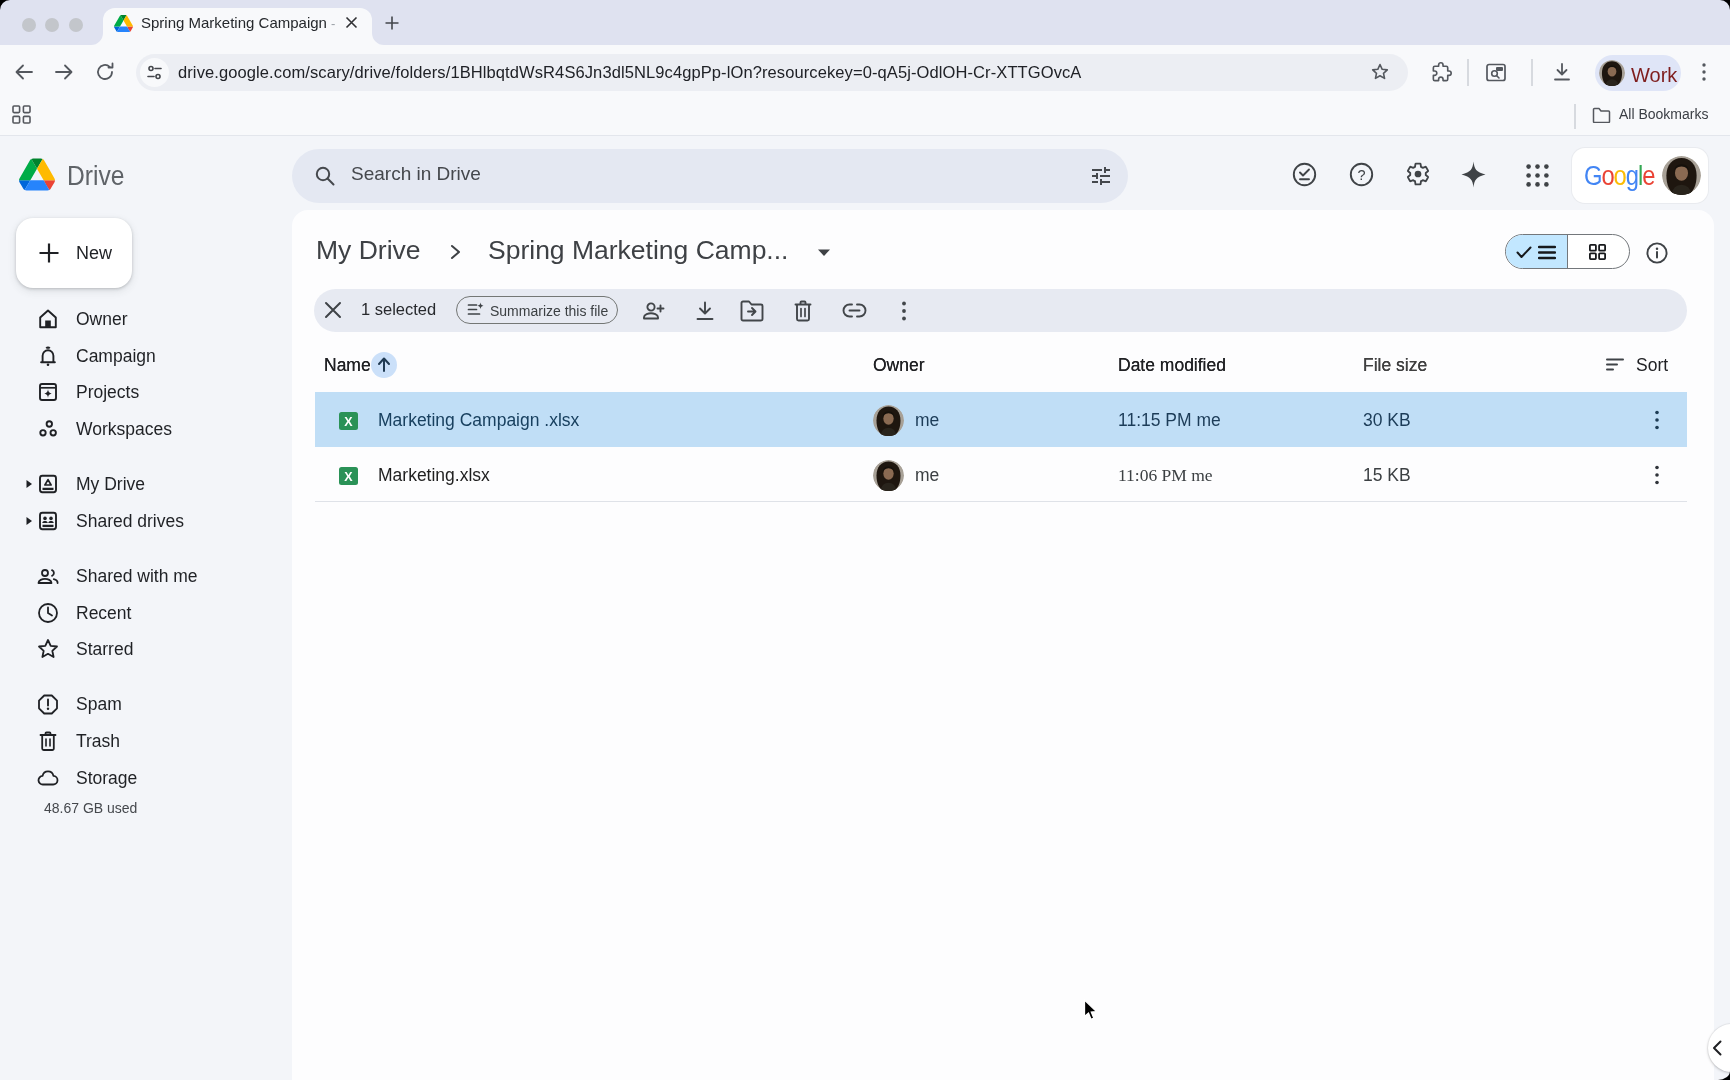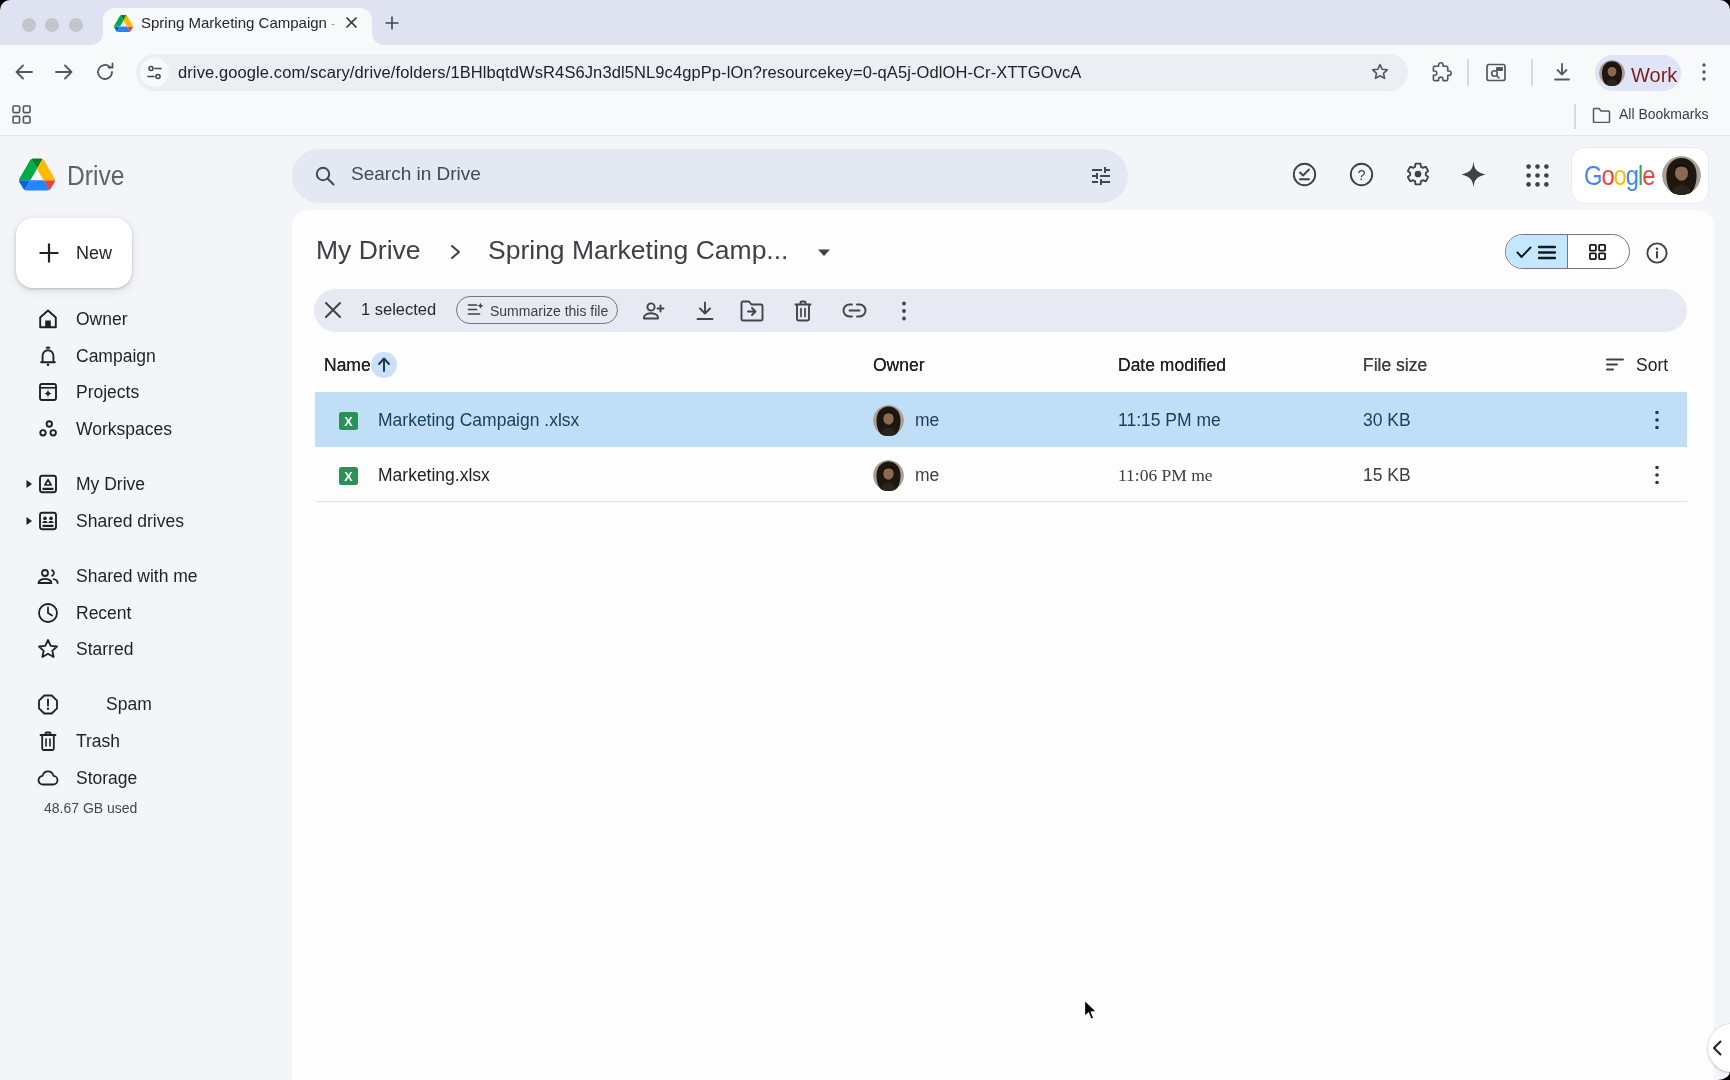--- a/index.html
+++ b/index.html
@@ -394,21 +394,21 @@
 <div class="abs" style="left:76px;top:602.5px;font-size:17.5px;color:#1F2125;">Recent</div>
 <svg class="abs" style="left:37px;top:638px;" width="22" height="22" viewBox="0 0 22 22">
     <path d="M11 2 l2.7 5.8 6.3.7 -4.7 4.3 1.3 6.2 L11 15.8 5.4 19 6.7 12.8 2 8.5 l6.3-.7z" stroke="#1F2125" stroke-width="1.8" fill="none" stroke-linejoin="round"></path>
   </svg>
 <div class="abs" style="left:76px;top:639px;font-size:17.5px;color:#1F2125;">Starred</div>
 <svg class="abs" style="left:37px;top:693px;" width="22" height="22" viewBox="0 0 22 22">
     <path d="M7.2 2.5 h7.6 L20 7.7 v7.6 L14.8 20.5 H7.2 L2 15.3 V7.7 z" stroke="#1F2125" stroke-width="1.8" fill="none" stroke-linejoin="round"></path>
     <path d="M11 6.5 v6" stroke="#1F2125" stroke-width="1.9" stroke-linecap="round"></path>
     <circle cx="11" cy="15.8" r="1.2" fill="#1F2125"></circle>
   </svg>
-<div class="abs" style="left:76px;top:694px;font-size:17.5px;color:#1F2125;margin-left:30px;">Spam</div>
+<div class="abs" style="left:76px;top:694px;font-size:17.5px;color:#1F2125;">Spam</div>
 <svg class="abs" style="left:37px;top:729.5px;" width="22" height="22" viewBox="0 0 22 22">
     <path d="M3.5 5 h15 M8.5 5 V3.5 a1 1 0 0 1 1-1 h3 a1 1 0 0 1 1 1 V5" stroke="#1F2125" stroke-width="1.8" fill="none" stroke-linecap="round" stroke-linejoin="round"></path>
     <path d="M5.2 5 V18.5 a1.5 1.5 0 0 0 1.5 1.5 h8.6 a1.5 1.5 0 0 0 1.5-1.5 V5" stroke="#1F2125" stroke-width="1.8" fill="none"></path>
     <path d="M9 9 v7 M13 9 v7" stroke="#1F2125" stroke-width="1.6" stroke-linecap="round"></path>
   </svg>
 <div class="abs" style="left:76px;top:730.5px;font-size:17.5px;color:#1F2125;">Trash</div>
 <svg class="abs" style="left:37px;top:766.5px;" width="22" height="22" viewBox="0 0 22 22">
     <path d="M6 17.5 a4.3 4.3 0 0 1 -0.4-8.6 a5.5 5.5 0 0 1 10.8 0 a4.3 4.3 0 0 1 -0.4 8.6 z" stroke="#1F2125" stroke-width="1.8" fill="none" stroke-linejoin="round"></path>
   </svg>
 <div class="abs" style="left:76px;top:767.5px;font-size:17.5px;color:#1F2125;">Storage</div>

